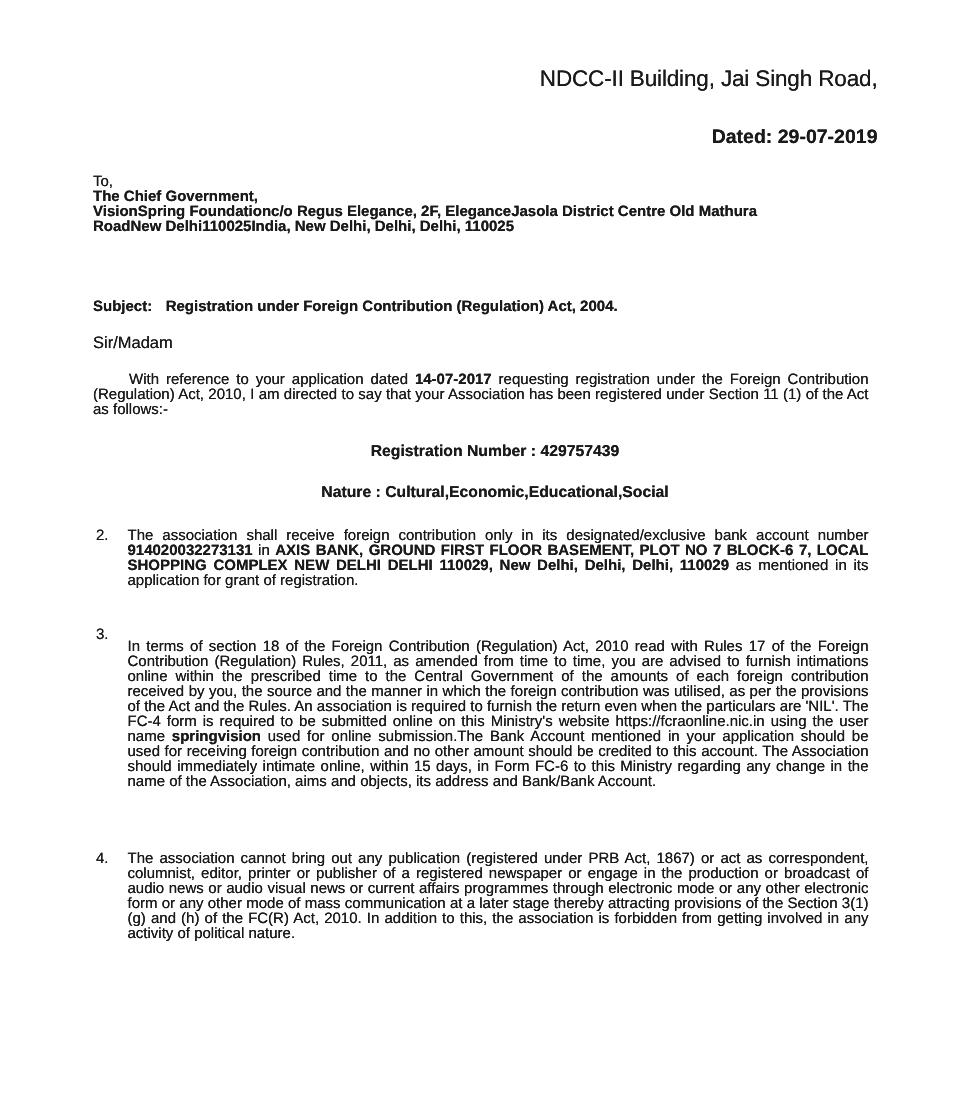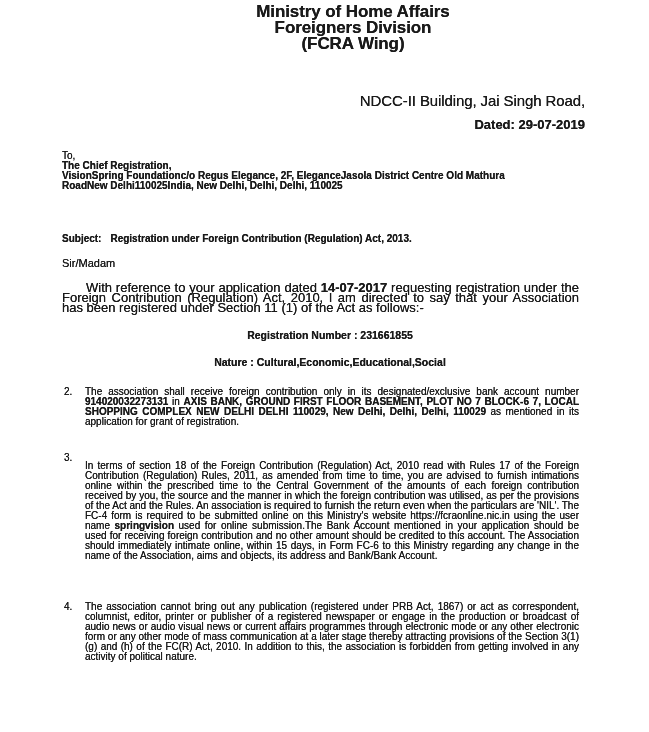--- a/index.html
+++ b/index.html
@@ -26,21 +26,21 @@
   }
   
   .office-addr {
     margin-top: 41px;
     text-align: right;
     font-size: 15px;
     line-height: 15px;
     letter-spacing: -0.1px;
   }
   .dated {
-    margin-top: 9px;
+    margin-top: 23px;
     text-align: right;
     font-weight: bold;
     font-size: 13px;
     line-height: 15px;
   }
   
   .to-block {
     margin-top: 19px;
     font-size: 10px;
     line-height: 10px;
@@ -56,21 +56,21 @@
   .subject .subject-label { margin-right: 9px; }
   .salutation {
     margin-top: 14px;
     font-size: 11px;
     line-height: 10px;
   }
   
   .para {
     margin-top: 15px;
     margin-right: 6px;
-    font-size: 13px;
+    font-size: 10px;
     line-height: 10px;
     text-align: justify;
   }
   .para.intro { text-indent: 24px; }
   
   .center-line {
     text-align: center;
     font-weight: bold;
     font-size: 10.5px;
     line-height: 11px;
@@ -97,48 +97,43 @@
   .clause-2 { margin-top: 19px; }
   .clause-3 { margin-top: 26px; }
   .clause-3 .clause-text { padding-top: 8px; } 
   .clause-4 { margin-top: 41px; }
 </style>
 </head>
 <body>
 
 <div class="page">
 
-  <div class="letterhead">
-    <div>Ministry of Home Affairs</div>
-    <div>Foreigners Division</div>
-    <div>(FCRA Wing)</div>
-  </div>
 
   <div class="office-addr">
     <div>NDCC-II Building, Jai Singh Road,</div>
   </div>
 
   <div class="dated">Dated: 29-07-2019</div>
 
   <div class="to-block">
     <div>To,</div>
-    <div class="line-bold">The Chief Registration,</div>
+    <div class="line-bold">The Chief Government,</div>
     <div class="line-bold">VisionSpring Foundationc/o Regus Elegance, 2F, EleganceJasola District Centre Old Mathura</div>
     <div class="line-bold">RoadNew Delhi110025India, New Delhi, Delhi, Delhi, 110025</div>
   </div>
 
   <div class="subject">
-    <span class="subject-label">Subject:</span><span>Registration under Foreign Contribution (Regulation) Act, 2013.</span>
+    <span class="subject-label">Subject:</span><span>Registration under Foreign Contribution (Regulation) Act, 2004.</span>
   </div>
 
   <div class="salutation">Sir/Madam</div>
 
   <div class="para intro"><span>With reference to your application dated </span><span style="font-weight: bold;">14-07-2017</span><span> requesting registration under the Foreign Contribution (Regulation) Act, 2010, I am directed to say that your Association has been registered under Section 11 (1) of the Act as follows:-</span></div>
 
-  <div class="center-line reg-num">Registration Number : 231661855</div>
+  <div class="center-line reg-num">Registration Number : 429757439</div>
   <div class="center-line nature">Nature : Cultural,Economic,Educational,Social</div>
 
   <div class="clause clause-2">
     <div class="num">2.</div>
     <div class="clause-text"><span>The association shall receive foreign contribution only in its designated/exclusive bank account number </span><span style="font-weight: bold;">914020032273131</span><span> in </span><span style="font-weight: bold;">AXIS BANK, GROUND FIRST FLOOR BASEMENT, PLOT NO 7 BLOCK-6 7, LOCAL SHOPPING COMPLEX NEW DELHI DELHI 110029, New Delhi, Delhi, Delhi, 110029</span><span> as mentioned in its application for grant of registration.</span></div>
   </div>
 
   <div class="clause clause-3">
     <div class="num">3.</div>
     <div class="clause-text"><span>In terms of section 18 of the Foreign Contribution (Regulation) Act, 2010 read with Rules 17 of the Foreign Contribution (Regulation) Rules, 2011, as amended from time to time, you are advised to furnish intimations online within the prescribed time to the Central Government of the amounts of each foreign contribution received by you, the source and the manner in which the foreign contribution was utilised, as per the provisions of the Act and the Rules. An association is required to furnish the return even when the particulars are 'NIL'. The FC-4 form is required to be submitted online on this Ministry's website https://fcraonline.nic.in using the user name </span><span style="font-weight: bold;">springvision</span><span> used for online submission.The Bank Account mentioned in your application should be used for receiving foreign contribution and no other amount should be credited to this account. The Association should immediately intimate online, within 15 days, in Form FC-6 to this Ministry regarding any change in the name of the Association, aims and objects, its address and Bank/Bank Account.</span></div>

